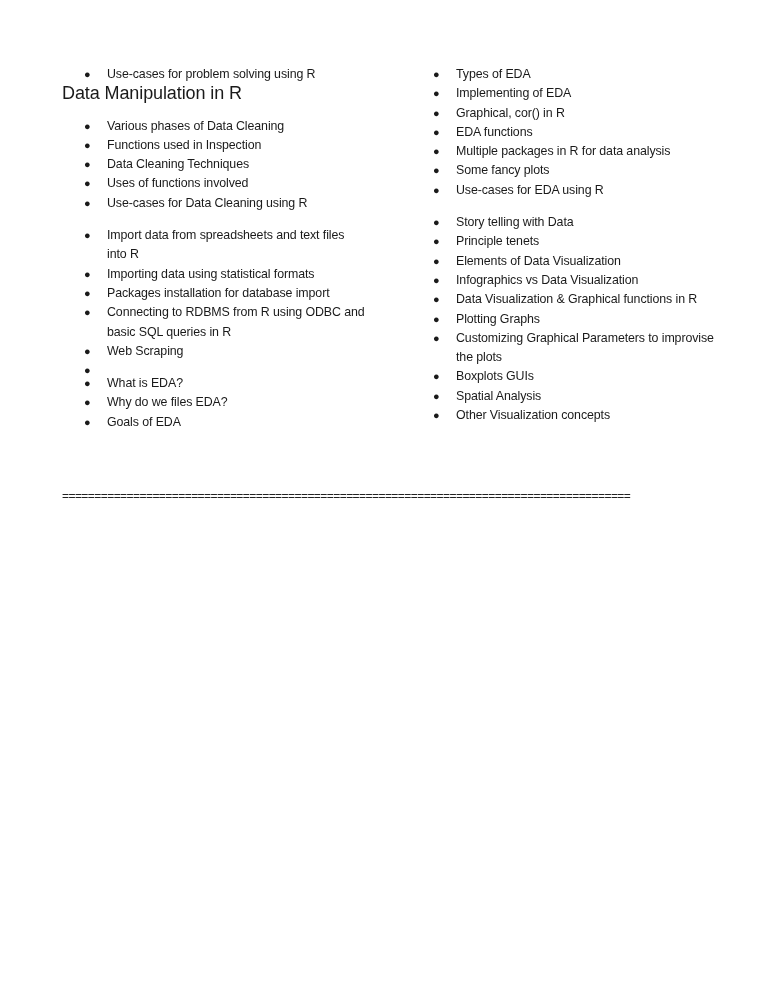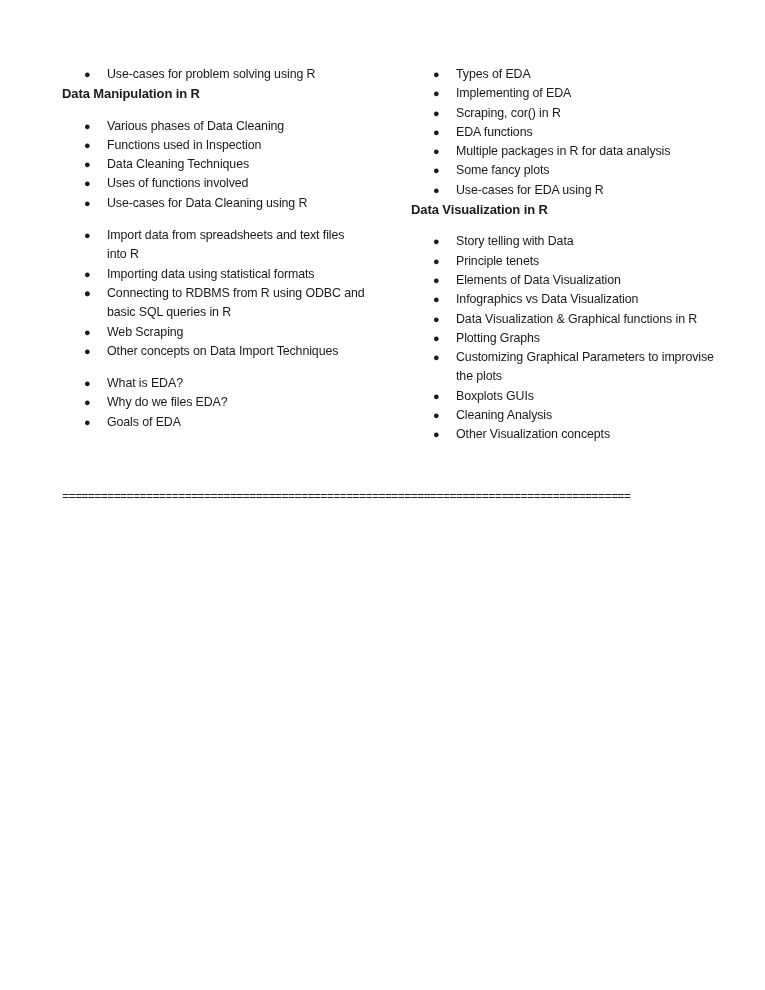--- a/index.html
+++ b/index.html
@@ -16,22 +16,22 @@
       color: #1a1a1a;
       font-size: 12.4px;
     }
     .col {
       position: absolute;
       top: 65px;
     }
     .col-left { left: 62px; width: 330px; }
     .col-right { left: 411px; width: 330px; }
     .heading {
-      font-weight: bold;
-      font-size: 13px;
+      font-weight: normal;
+      font-size: 18px;
       line-height: 19.3px;
       height: 19.3px;
       white-space: nowrap;
       letter-spacing: -0.1px;
     }
     ul.blist {
       list-style: none;
       margin: 0;
       padding: 0;
     }
@@ -78,52 +78,51 @@
     <li><span class="bullet">●</span><span>Various phases of Data Cleaning</span></li>
     <li><span class="bullet">●</span><span>Functions used in Inspection</span></li>
     <li><span class="bullet">●</span><span>Data Cleaning Techniques</span></li>
     <li><span class="bullet">●</span><span>Uses of functions involved</span></li>
     <li><span class="bullet">●</span><span>Use-cases for Data Cleaning using R</span></li>
   </ul>
 
   <ul class="blist gap-before">
     <li style="width:255px"><span class="bullet">●</span><span>Import data from spreadsheets and text files into R</span></li>
     <li><span class="bullet">●</span><span>Importing data using statistical formats</span></li>
-    <li><span class="bullet">●</span></li>
+    <li><span class="bullet">●</span><span>Packages installation for database import</span></li>
     <li style="width:262px"><span class="bullet">●</span><span>Connecting to RDBMS from R using ODBC and basic SQL queries in R</span></li>
     <li><span class="bullet">●</span><span>Web Scraping</span></li>
-    <li><span class="bullet">●</span><span>Other concepts on Data Import Techniques</span></li>
+    <li><span class="bullet">●</span></li>
   </ul>
 
   <ul class="blist gap-before">
     <li><span class="bullet">●</span><span>What is EDA?</span></li>
     <li><span class="bullet">●</span><span>Why do we files EDA?</span></li>
     <li><span class="bullet">●</span><span>Goals of EDA</span></li>
   </ul>
 </div>
 
 <div class="col col-right">
   <ul class="blist">
     <li><span class="bullet">●</span><span>Types of EDA</span></li>
     <li><span class="bullet">●</span><span>Implementing of EDA</span></li>
-    <li><span class="bullet">●</span><span>Scraping, cor() in R</span></li>
+    <li><span class="bullet">●</span><span>Graphical, cor() in R</span></li>
     <li><span class="bullet">●</span><span>EDA functions</span></li>
     <li><span class="bullet">●</span><span>Multiple packages in R for data analysis</span></li>
     <li><span class="bullet">●</span><span>Some fancy plots</span></li>
     <li><span class="bullet">●</span><span>Use-cases for EDA using R</span></li>
   </ul>
 
-  <div class="heading">Data Visualization in R</div>
   <ul class="blist gap-before">
     <li><span class="bullet">●</span><span>Story telling with Data</span></li>
     <li><span class="bullet">●</span><span>Principle tenets</span></li>
     <li><span class="bullet">●</span><span>Elements of Data Visualization</span></li>
     <li><span class="bullet">●</span><span>Infographics vs Data Visualization</span></li>
     <li style="white-space:nowrap"><span class="bullet">●</span><span>Data Visualization &amp; Graphical functions in R</span></li>
     <li><span class="bullet">●</span><span>Plotting Graphs</span></li>
     <li style="width:262px"><span class="bullet">●</span><span>Customizing Graphical Parameters to improvise the plots</span></li>
     <li><span class="bullet">●</span><span>Boxplots GUIs</span></li>
-    <li><span class="bullet">●</span><span>Cleaning Analysis</span></li>
+    <li><span class="bullet">●</span><span>Spatial Analysis</span></li>
     <li><span class="bullet">●</span><span>Other Visualization concepts</span></li>
   </ul>
 </div>
 
 <div class="separator">========================================================================================</div>
 
 </body></html>

